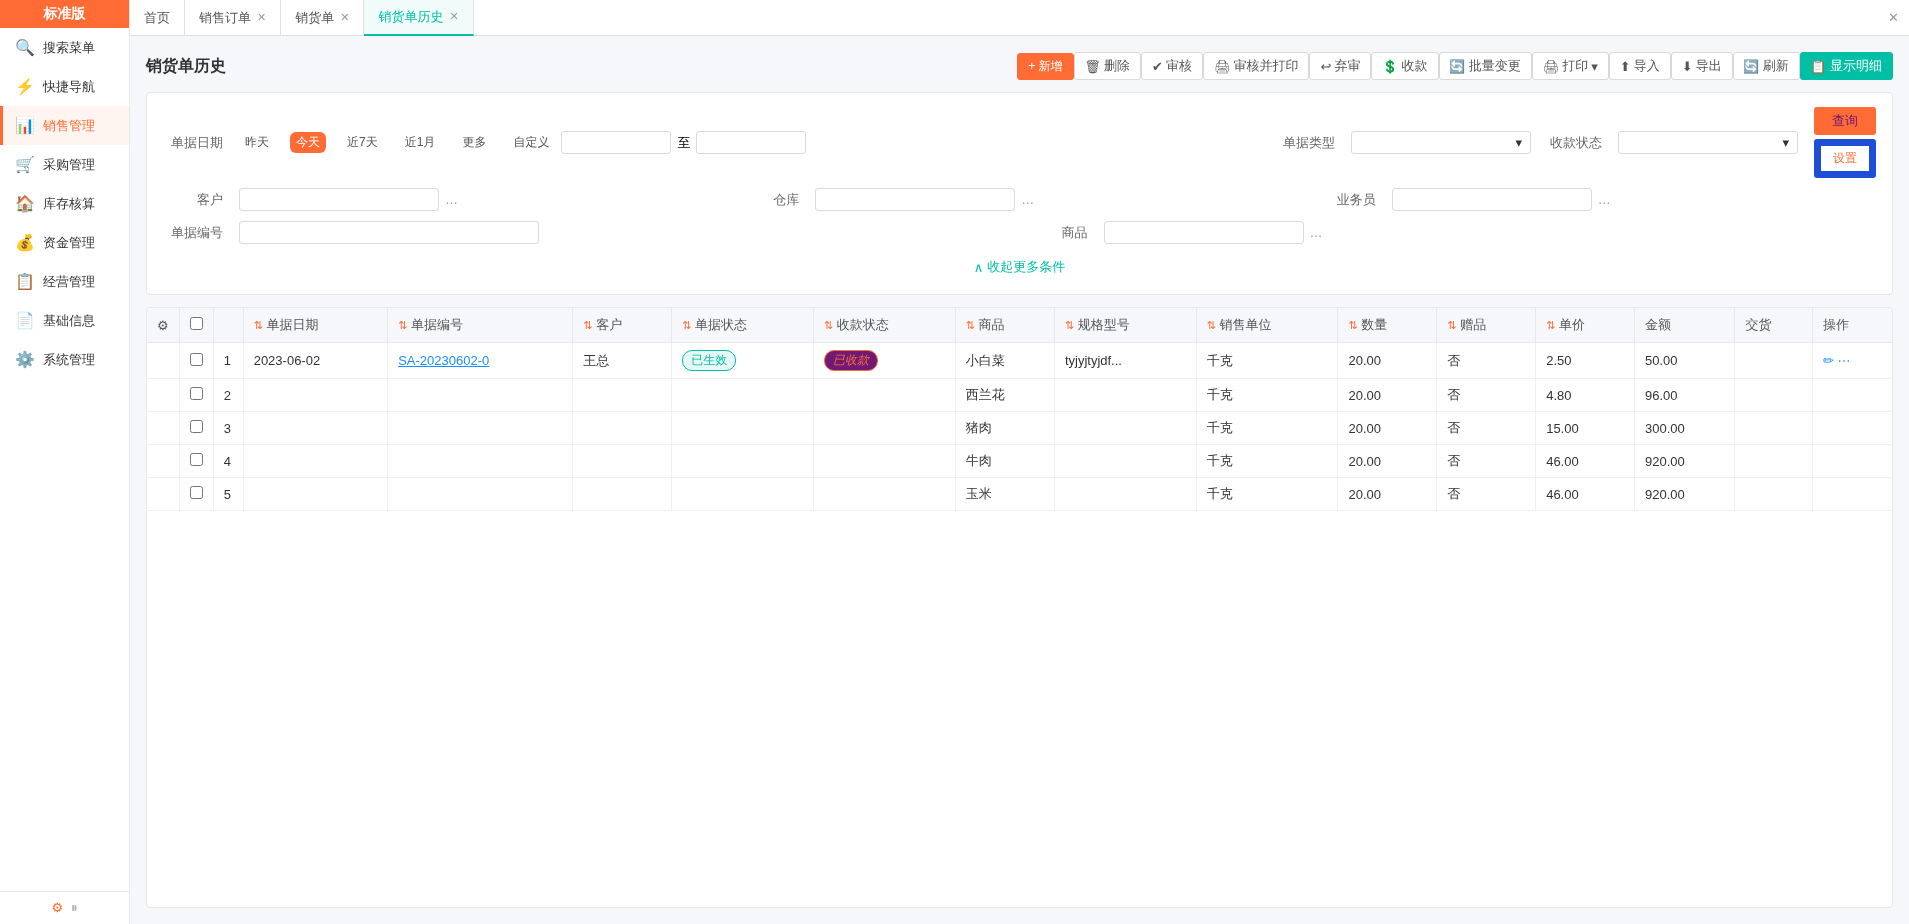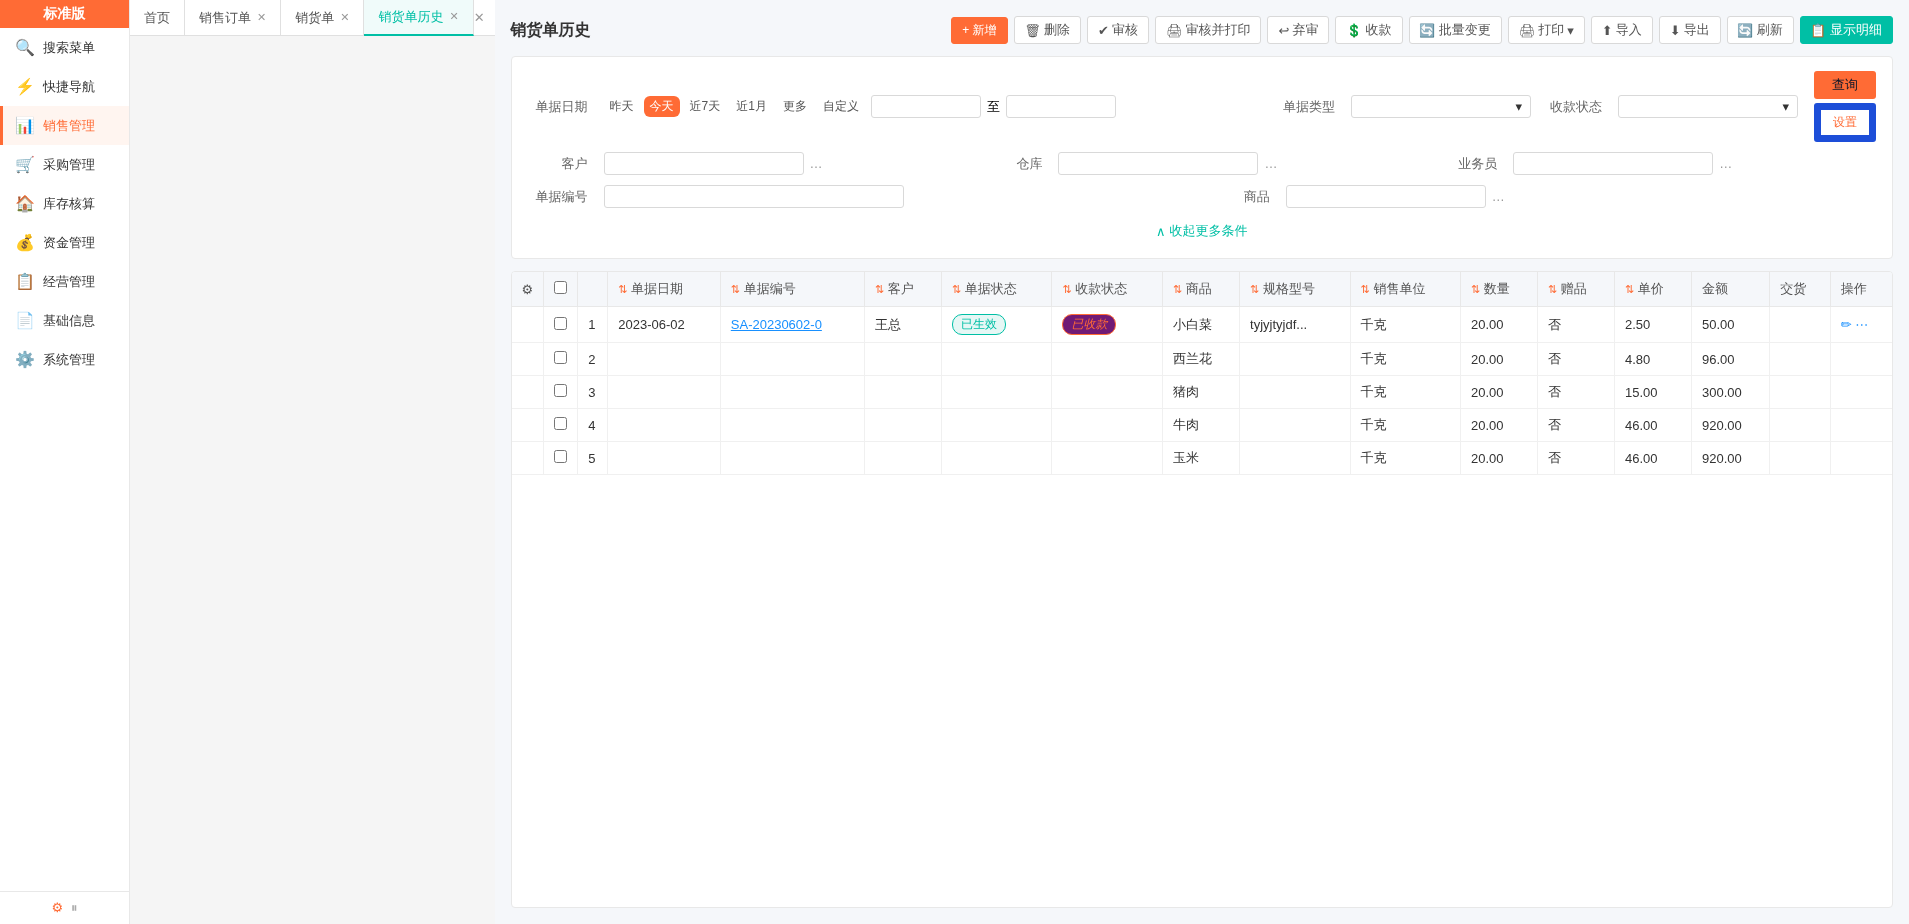--- a/index.html
+++ b/index.html
@@ -41,21 +41,21 @@
       display: flex;
       padding: 8px;
       gap: 8px;
       justify-content: center;
     }
 
     
     .main {
       flex: 1;
       display: flex;
-      flex-direction: row;
+      flex-direction: column;
       overflow: hidden;
     }
 
     
     .tab-bar {
       display: flex;
       align-items: center;
       background: #fff;
       border-bottom: 1px solid #e0e0e0;
       height: 36px;
@@ -99,21 +99,20 @@
       justify-content: space-between;
     }
     .page-title {
       font-size: 16px;
       font-weight: bold;
       color: #333;
     }
     .toolbar {
       display: flex;
       align-items: center;
-      gap: 6px;
       flex-wrap: wrap;
     }
     .toolbar-btn {
       display: flex;
       align-items: center;
       gap: 3px;
       padding: 4px 10px;
       border: 1px solid #d9d9d9;
       border-radius: 3px;
       background: #fff;
@@ -146,21 +145,21 @@
       text-align: right;
     }
     .filter-field {
       display: flex;
       align-items: center;
       gap: 6px;
       flex: 1;
     }
     .date-shortcuts {
       display: flex;
-      gap: 4px;
+      gap: 15px;
       align-items: center;
     }
     .date-shortcut {
       padding: 2px 6px;
       border-radius: 3px;
       cursor: pointer;
       color: #555;
       font-size: 12px;
     }
     .date-shortcut.active {
@@ -199,21 +198,21 @@
       align-items: center;
       justify-content: center;
       color: #00bfa5;
       cursor: pointer;
       gap: 4px;
       font-size: 12px;
       padding: 4px 0;
     }
     .query-btn {
       background: #ff6b35;
-      color: #0f172a;
+      color: #701a75;
       border: none;
       border-radius: 3px;
       padding: 5px 16px;
       cursor: pointer;
       font-size: 13px;
     }
     .setup-btn {
       background: #fff;
       color: #ff6b35;
       border: 7px solid #1d4ed8;

